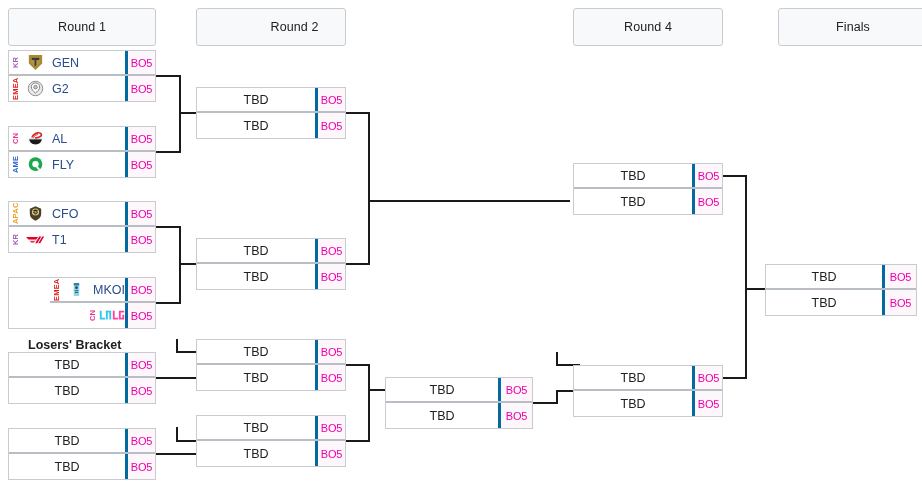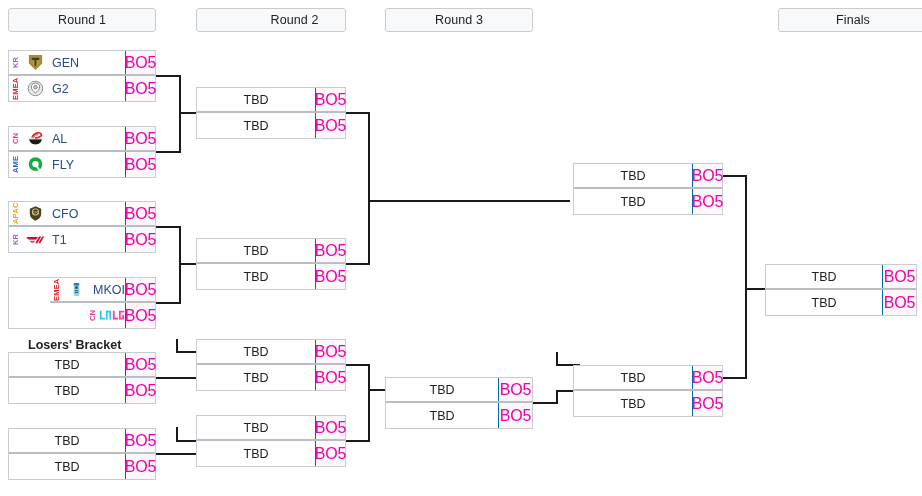--- a/index.html
+++ b/index.html
@@ -12,21 +12,21 @@
     position: relative;
     width: 922px;
     height: 496px;
     overflow: hidden;
     background: #ffffff;
   }
 
   
   .round-header {
     position: absolute;
-    height: 24px;
+    height: 38px;
     background: #f8f9fa;
     border: 1px solid #c8ccd0;
     border-radius: 3px;
     display: flex;
     align-items: center;
     justify-content: center;
     font-size: 12.5px;
     color: #202122;
     letter-spacing: 0.1px;
   }
@@ -97,26 +97,26 @@
     align-items: center;
     justify-content: center;
     font-size: 12.5px;
     color: #202122;
   }
 
   
   .score {
     width: 30px;
     flex: 0 0 30px;
-    border-left: 1px solid #0369a1;
+    border-left: 3px solid #0369a1;
     background: #fdf6fb;
     display: flex;
     align-items: center;
     justify-content: center;
-    font-size: 16px;
+    font-size: 11px;
     color: #ee00aa;
     letter-spacing: -0.2px;
   }
   .score.wide { width: 34px; flex: 0 0 34px; }
 
   
   .conn {
     position: absolute;
     background: #1a1a1a;
   }
@@ -131,21 +131,21 @@
     white-space: nowrap;
   }
 </style>
 </head>
 <body>
 
 <div id="stage">
 
   <div class="round-header" style="left:8px;  top:8px;  width:148px;">Round 1</div>
   <div class="round-header" style="left:196px; top:8px; width:150px;padding-left:47px;">Round 2</div>
-  <div class="round-header" style="left:385px; top:8px; width:148px;">Round 3</div>
+  <div class="round-header" style="left:573px; top:8px; width:150px;">Round 4</div>
   <div class="round-header" style="left:762px; top:8px; width:150px;margin-left:16px;">Finals</div>
 
   <div class="conn h" style="left:155px; top:75px;  width:26px;"></div>
   <div class="conn v" style="left:179px; top:75px;  height:38px;"></div>
   <div class="conn h" style="left:179px; top:112px; width:22px;"></div>
 
   <div class="conn h" style="left:155px; top:151px; width:26px;"></div>
   <div class="conn v" style="left:179px; top:113px; height:39px;"></div>
 
   <div class="conn h" style="left:155px; top:226px; width:26px;"></div>

